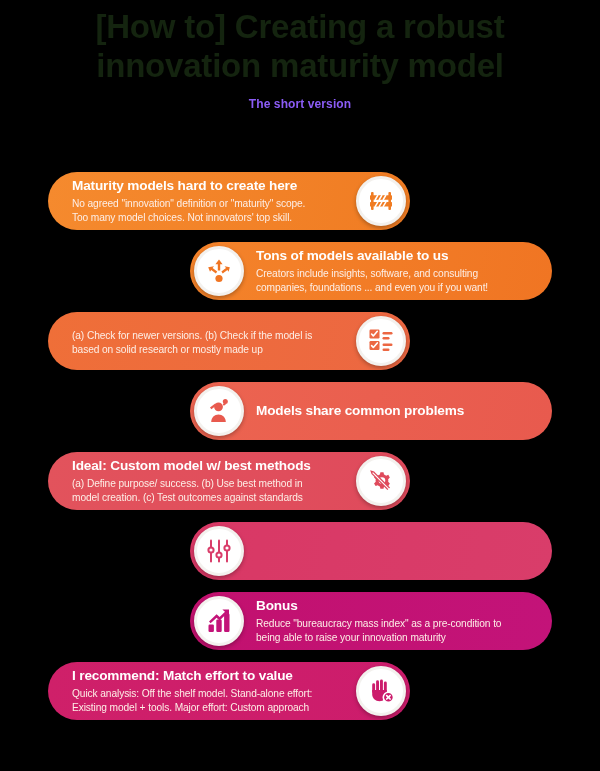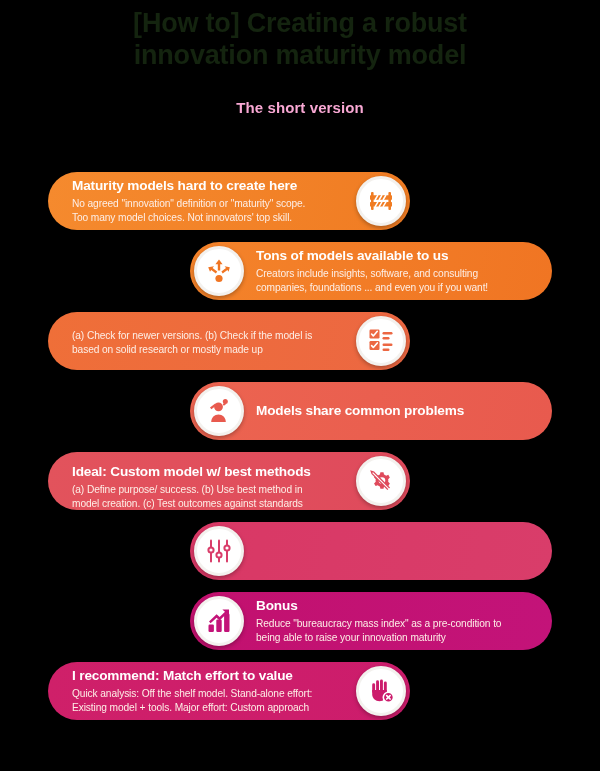--- a/index.html
+++ b/index.html
@@ -14,34 +14,34 @@
     font-family: "Liberation Sans", sans-serif;
     position: relative;
   }
 
   
   .header {
     padding-top: 8px;
     text-align: center;
   }
   .title {
-    font-size: 27px;
+    font-size: 33px;
     font-weight: bold;
     line-height: 1.17;
     color: #14240f;
     letter-spacing: -0.2px;
     margin: 0;
     padding: 0 60px;
   }
   .title-line { display: block; }
   .subtitle {
-    margin-top: 28px;
-    font-size: 15px;
+    margin-top: 12px;
+    font-size: 12px;
     font-weight: bold;
-    color: #f9a8d4;
+    color: #8b5cf6;
     letter-spacing: 0.1px;
   }
 
   
   .cards {
     position: absolute;
     top: 164px;
     left: 0;
     width: 600px;
   }
@@ -220,21 +220,21 @@
               </g>
             </svg>
           </div>
         </div>
         <div class="card-body">
           <div class="card-title">Models share common problems</div>
         </div>
       </div>
     </div>
     <div class="card-row">
-      <div class="card left" style="background: linear-gradient(100deg, rgb(226, 83, 92) 0%, rgb(223, 74, 92) 100%); align-items: flex-end;">
+      <div class="card left" style="background: linear-gradient(100deg, rgb(226, 83, 92) 0%, rgb(223, 74, 92) 100%);">
         <div class="icon-wrap">
           <div class="icon-circle" style="color: rgb(223, 74, 92);">
             <svg width="26" height="26" viewBox="0 0 26 26">
               <g fill="currentColor">
                 <path d="M12.4 4.2 h3.1 l0.5 2.3 c0.8 0.25 1.5 0.65 2.1 1.2 l2.2-0.85 l1.55 2.7 l-1.7 1.6 c0.1 0.42 0.16 0.86 0.16 1.32 c0 0.46-0.06 0.9-0.16 1.32 l1.7 1.6 l-1.55 2.7 l-2.2-0.85 c-0.6 0.55-1.3 0.95-2.1 1.2 l-0.5 2.3 h-3.1 l-0.5-2.3 c-0.8-0.25-1.5-0.65-2.1-1.2 l-2.2 0.85 l-1.55-2.7 l1.7-1.6 c-0.1-0.42-0.16-0.86-0.16-1.32 c0-0.46 0.06-0.9 0.16-1.32 l-1.7-1.6 l1.55-2.7 l2.2 0.85 c0.6-0.55 1.3-0.95 2.1-1.2 Z"></path>
                 <circle cx="13.95" cy="12.5" r="3.3" fill="#fff"></circle>
                 <path d="M2.2 2.2 L6.1 3.5 L22 19.4 L19.4 22 L3.5 6.1 Z"></path>
               </g>
               <line x1="4.6" y1="4.6" x2="20.8" y2="20.8" stroke="#fff" stroke-width="1.1"></line>
             </svg>

